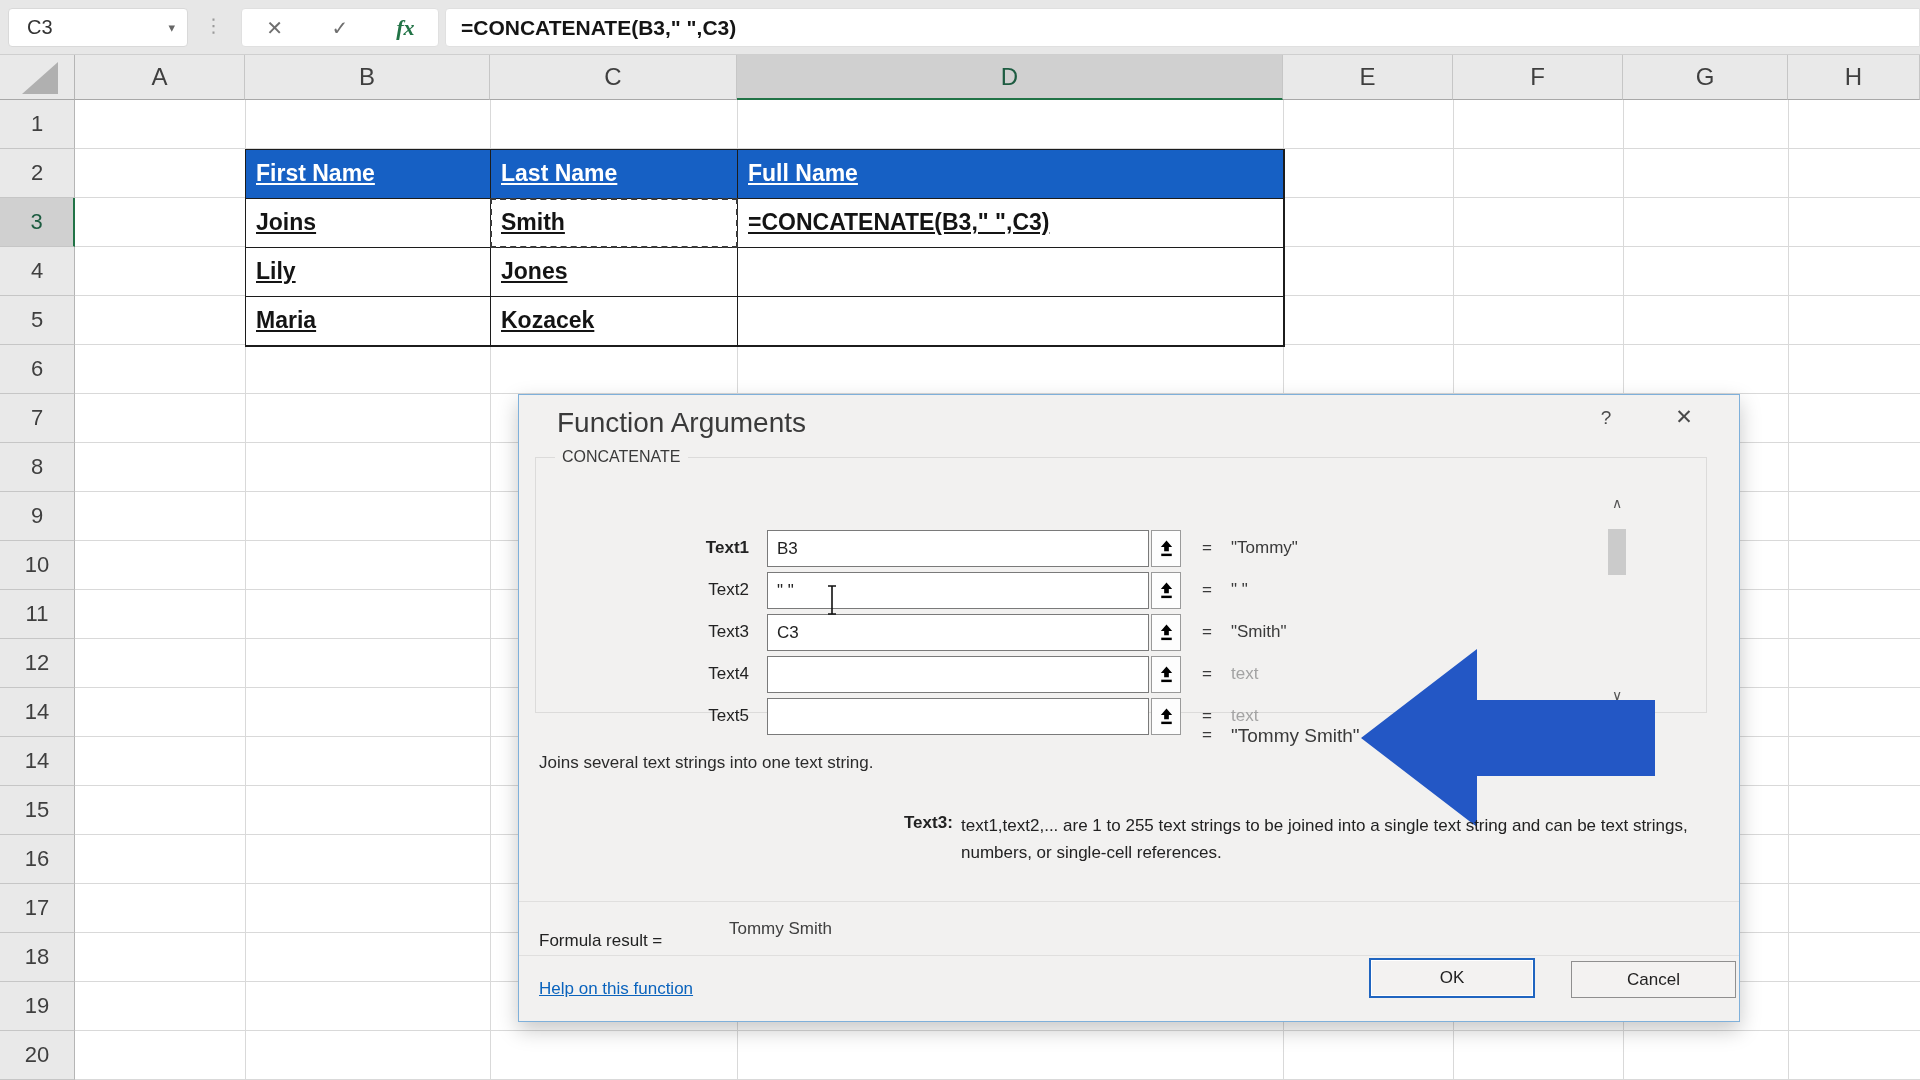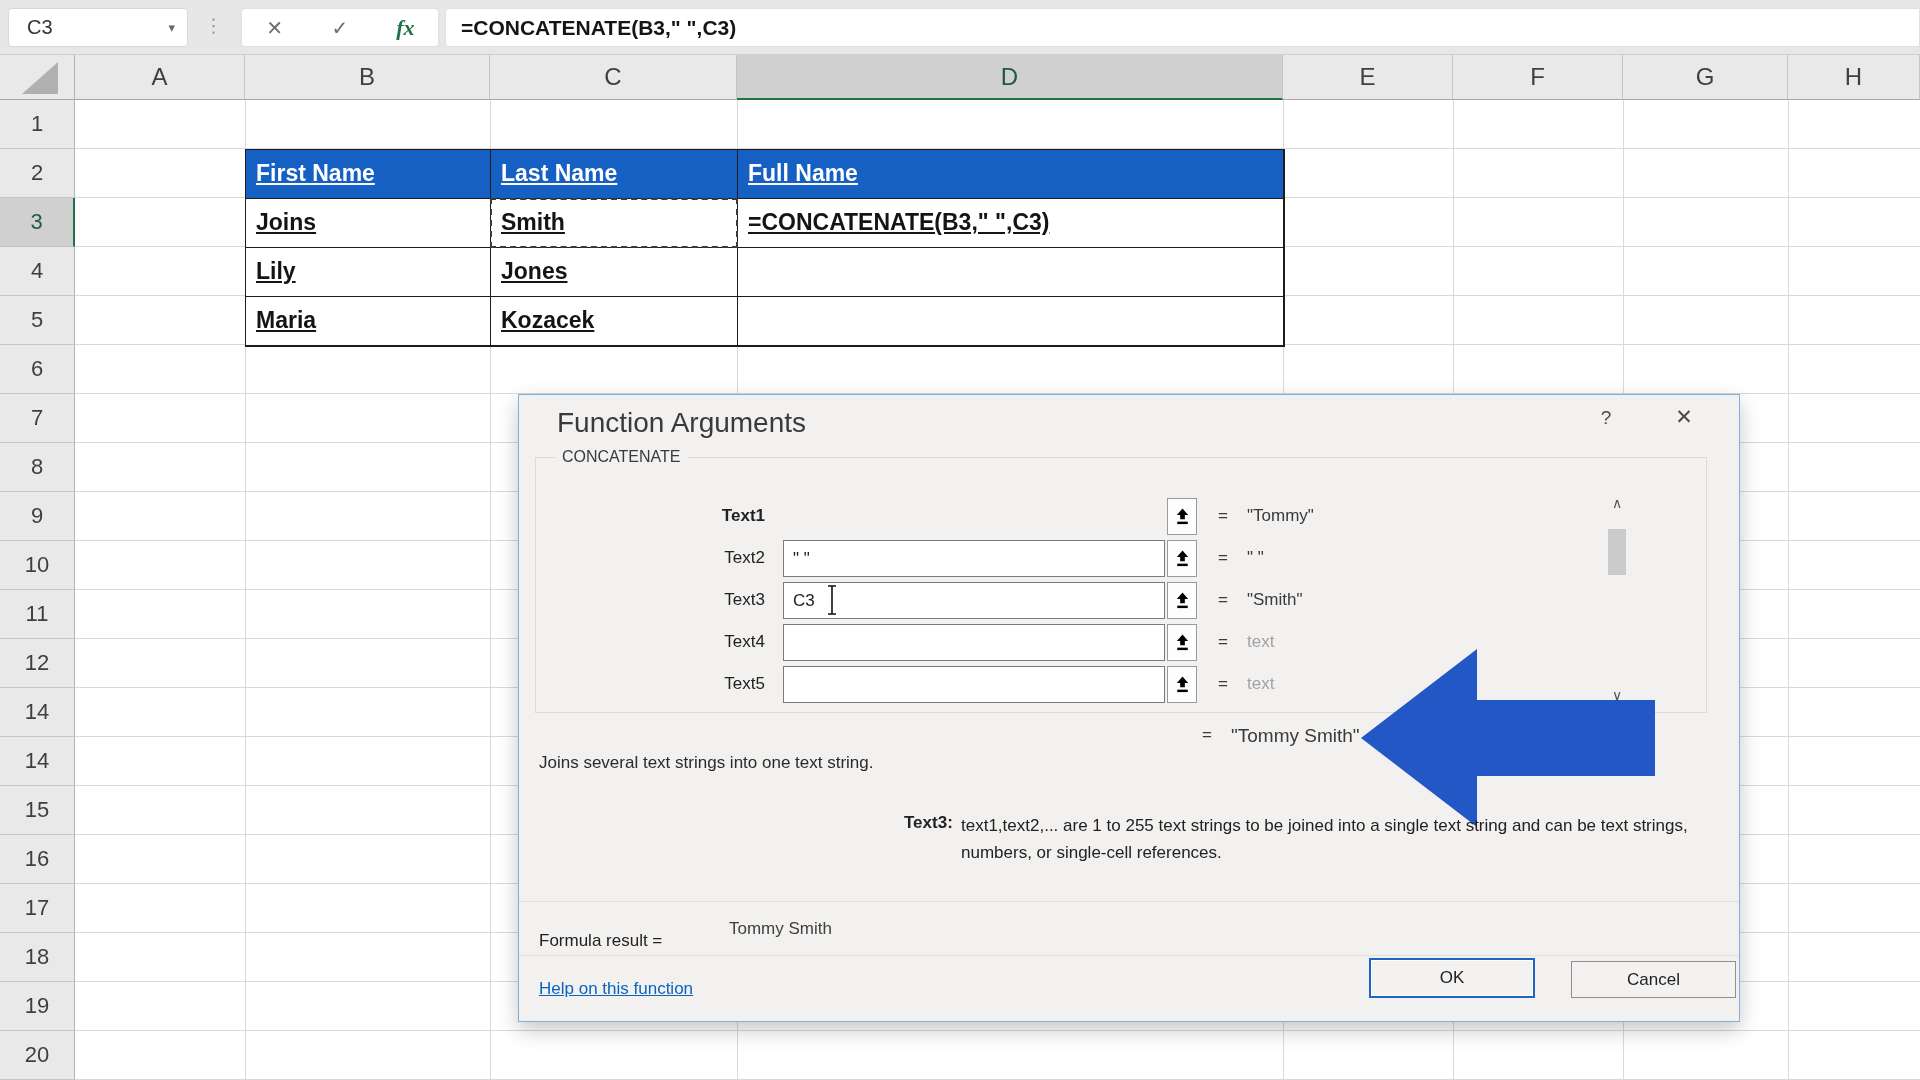--- a/index.html
+++ b/index.html
@@ -66,21 +66,21 @@
     box-shadow:0 8px 20px rgba(0,0,0,.22); font-size:17px; color:#3a3a3a; }
   .dlg-title { position:absolute; left:38px; top:12px; font-size:28px; color:#3a3a3a; }
   .dlg-q { position:absolute; left:1072px; top:12px; width:30px; text-align:center;
     font-size:19px; color:#4a4a4a; cursor:pointer; }
   .dlg-x { position:absolute; left:1148px; top:10px; width:34px; text-align:center;
     font-size:21px; color:#4a4a4a; cursor:pointer; }
   .groupbox { position:absolute; left:16px; top:62px; width:1172px; height:256px;
     border:1px solid #dcdbda; }
   .grouplabel { position:absolute; left:36px; top:53px; background:#f2f1f0;
     padding:0 7px; font-size:16px; color:#3a3a3a; }
-  .argrow { position:absolute; left:16px; height:37px; width:100%; }
+  .argrow { position:absolute; left:0; height:37px; width:100%;margin-top:32px; }
   .argrow .alabel { position:absolute; left:0; top:8px; width:230px; text-align:right; color:#222; }
   .argrow .alabel.b { font-weight:bold; }
   .argrow input { position:absolute; left:248px; top:0; width:382px; height:37px;
     border:1px solid #7a7a7a; background:#fff; font-family:"Liberation Sans",sans-serif;
     font-size:17px; color:#222; padding-left:9px; outline:none; }
   .argrow .rangebtn { position:absolute; left:632px; top:0; width:30px; height:37px;
     background:#fdfdfd; border:1px solid #9a9a9a; display:flex; align-items:center;
     justify-content:center; cursor:pointer; }
   .argrow .eq, .resline .eq { position:absolute; left:676px; top:8px; width:24px;
     text-align:center; color:#3a3a3a; }
@@ -203,20 +203,21 @@
 <div class="dialog">
   <div class="dlg-title">Function Arguments</div>
   <div class="dlg-q">?</div>
   <div class="dlg-x">✕</div>
 
   <div class="groupbox"></div>
   <div class="grouplabel">CONCATENATE</div>
 
   <div class="argrow" style="top:103px">
     <span class="alabel b">Text1</span>
+    <input value="B3" style="">
     <span class="rangebtn">
       <svg width="15" height="19" viewBox="0 0 16 19">
           <path d="M8 1 L14 8 H10.5 V12.5 H5.5 V8 H2 Z" fill="#000"></path>
           <rect x="2.4" y="15" width="11.2" height="2.6" fill="#000"></rect>
         </svg>
     </span>
     <span class="eq">=</span>
     <span class="aval">"Tommy"</span>
   </div>
 

